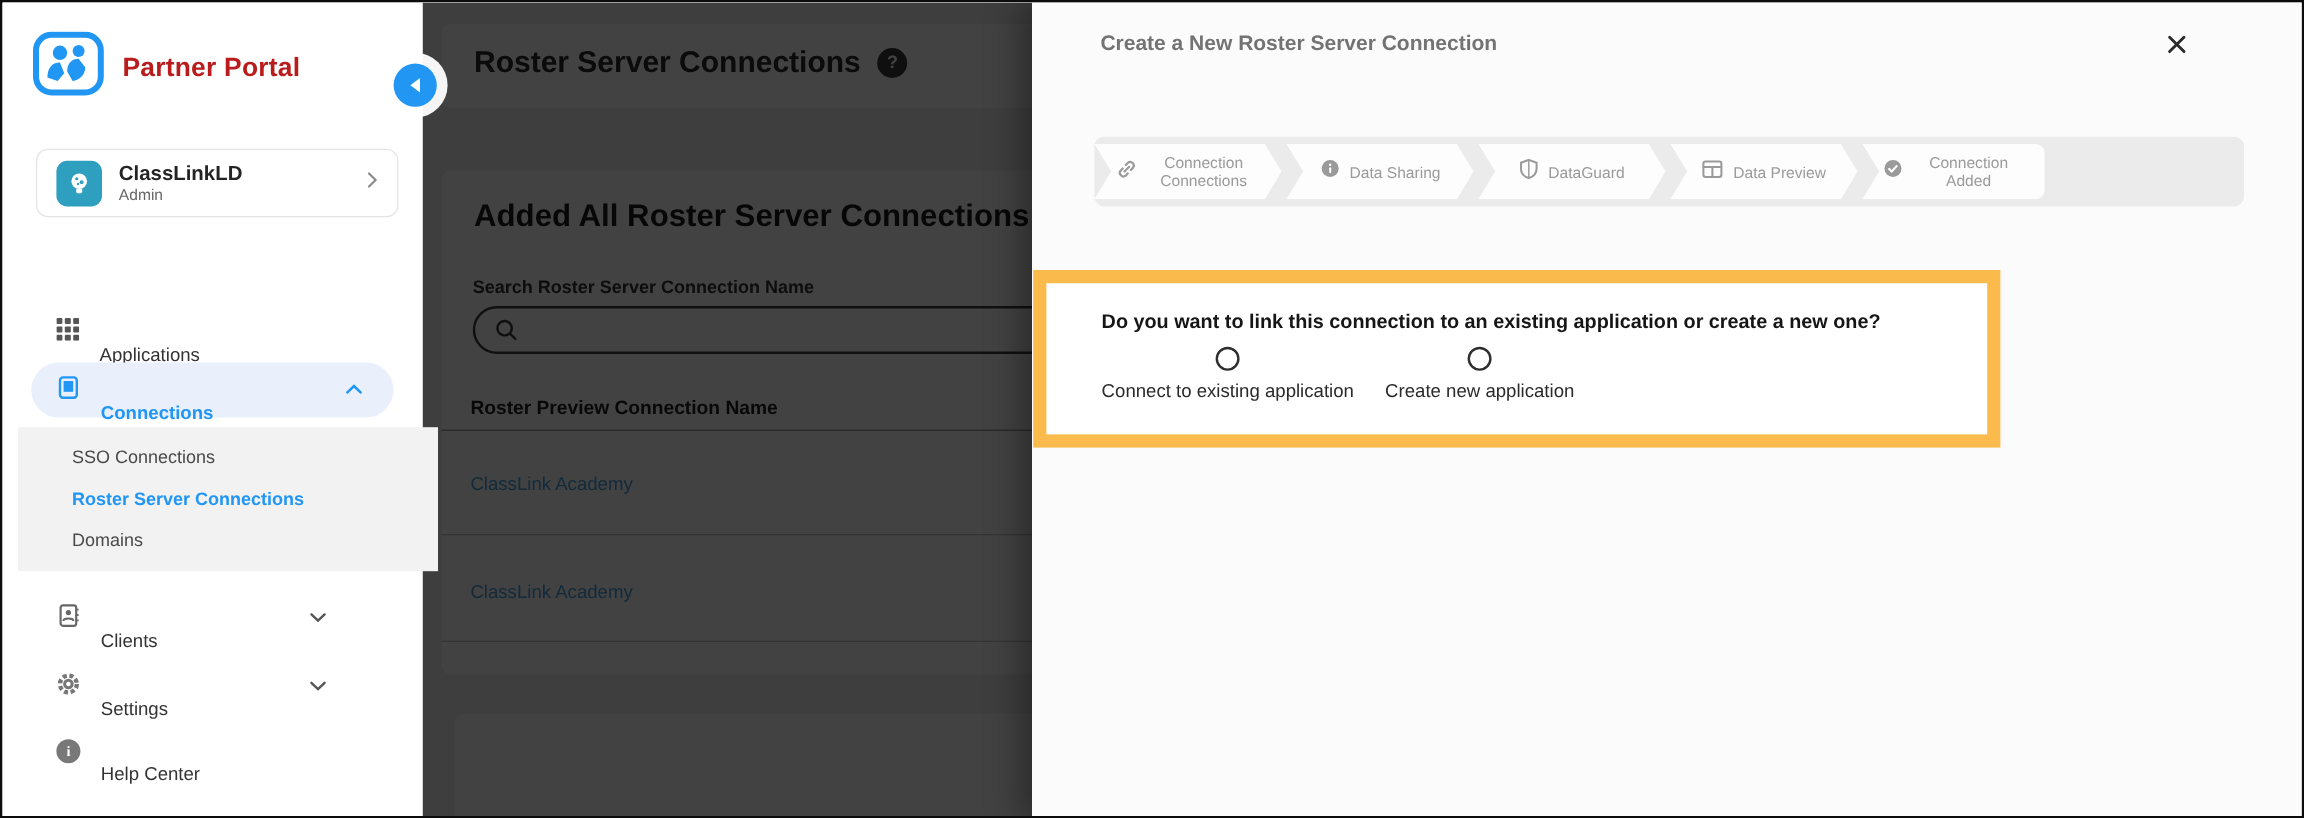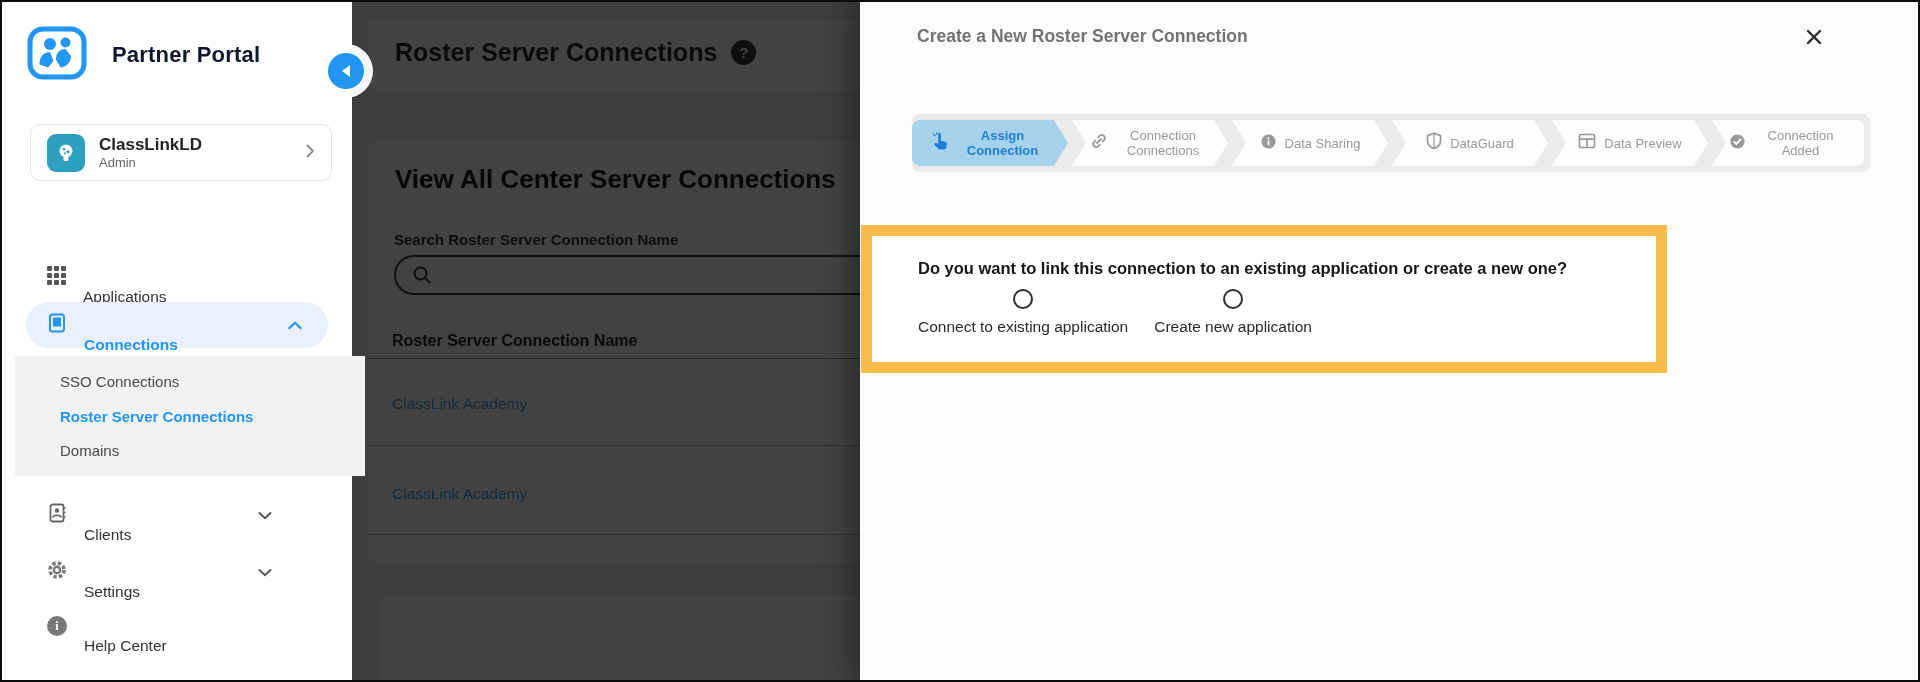--- a/index.html
+++ b/index.html
@@ -2,21 +2,21 @@
 <html><head>
 <meta charset="utf-8">
 <style>
   html,body{margin:0;padding:0;background:#e9e9e9;}
   .stage{position:relative;width:1920px;height:682px;background:#fff;border:2px solid #0c0c0c;
          box-sizing:border-box;overflow:hidden;font-family:"Liberation Sans",sans-serif;}
 
   
   .sidebar{position:absolute;left:0;top:0;width:350px;height:100%;background:#fff;z-index:30;}
   .logo-row{position:absolute;left:25px;top:24px;display:flex;align-items:center;gap:15px;}
-  .brand{font-size:22px;font-weight:700;color:#0f172a;letter-spacing:.2px;margin-left:10px;}
+  .brand{font-size:22px;font-weight:700;color:#b91c1c;letter-spacing:.2px;}
   .collapse-btn{position:absolute;left:326px;top:51px;width:36px;height:36px;border-radius:50%;
       background:#2196f3;display:flex;align-items:center;justify-content:center;z-index:40;
       box-shadow:0 0 0 9px rgba(255,255,255,.95);cursor:pointer;}
   .profile-card{position:absolute;left:28px;top:122px;width:302px;height:57px;border:1px solid #e4e4e4;
       border-radius:10px;background:#fff;display:flex;align-items:center;gap:14px;padding:0 16px;
       box-sizing:border-box;cursor:pointer;}
   .avatar{width:38px;height:38px;border-radius:9px;background:#2e9fbe;display:flex;align-items:center;
       justify-content:center;flex:0 0 auto;}
   .profile-name{font-size:17px;font-weight:700;color:#242424;line-height:20px;}
   .profile-role{font-size:13px;color:#666;line-height:16px;}
@@ -206,60 +206,51 @@
 
   <div class="middle">
     <div class="mid-header"></div>
     <div class="mid-card"></div>
 
     <div class="mid-title">
       <span>Roster Server Connections</span>
       <span class="q-badge">?</span>
     </div>
 
-    <div class="mid-heading">View All Center Server Connections</div>
+    <div class="mid-heading">Added All Roster Server Connections</div>
 
     <div class="search-label">Search Roster Server Connection Name</div>
     <div class="search-input">
       <svg width="20" height="20" viewBox="0 0 20 20">
         <circle cx="8.5" cy="8.5" r="6" fill="none" stroke="#3c3c3c" stroke-width="2"></circle>
         <path d="M13 13 L17.5 17.5" stroke="#3c3c3c" stroke-width="2" stroke-linecap="round"></path>
       </svg>
     </div>
 
-    <div class="table-header">Roster Server Connection Name</div>
+    <div class="table-header">Roster Preview Connection Name</div>
     <div class="tdiv" style="top:356px;"></div>
 
     <div class="row-link" style="top:393px;">ClassLink Academy</div>
     <div class="rdiv" style="top:443px;"></div>
     <div class="row-link" style="top:483px;">ClassLink Academy</div>
     <div class="rdiv" style="top:532px;"></div>
 
     <div class="mid-bottom-box"></div>
     <div class="dim-overlay"></div>
   </div>
 
   <div class="modal">
     <div class="modal-title">Create a New Roster Server Connection</div>
     <div class="modal-close">
       <svg width="18" height="18" viewBox="0 0 18 18">
         <path d="M3 3 L15 15 M15 3 L3 15" stroke="#2b2b2b" stroke-width="2.4" stroke-linecap="round"></path>
       </svg>
     </div>
 
     <div class="stepper">
-      <div class="step first active">
-        <span>
-          <svg width="17" height="18" viewBox="0 0 17 18">
-            <path d="M7.2 2.2a1.35 1.35 0 0 1 2.7 0V8.6l4.6 1.4c.9.3 1.5 1.2 1.3 2.1l-.5 3.1a2.7 2.7 0 0 1-2.7 2.3H9.3c-.8 0-1.6-.3-2.2-.9l-3.4-3.4c-.7-.7-.5-1.9.5-2.3.5-.2 1.2-.1 1.6.3l1.4 1.3z" fill="#1e7fd4"></path>
-            <path d="M4.2 3.6 2.6 2.4 M5.9 2 5.4.5" stroke="#1e7fd4" stroke-width="1.2" stroke-linecap="round"></path>
-          </svg>
-        </span>
-        <span class="step-label">Assign Connection</span>
-      </div>
       <div class="step mid">
         <span>
           <svg width="18" height="18" viewBox="0 0 18 18" fill="none" stroke="#9a9a9a" stroke-width="1.8" stroke-linecap="round">
             <path d="M7 11l4-4"></path>
             <path d="M5.6 8.4 3.8 10.2a3 3 0 0 0 4.2 4.2l1.8-1.8"></path>
             <path d="M12.4 9.6l1.8-1.8a3 3 0 0 0-4.2-4.2L8.2 5.4"></path>
           </svg>
         </span>
         <span class="step-label">Connection Connections</span>
       </div>

